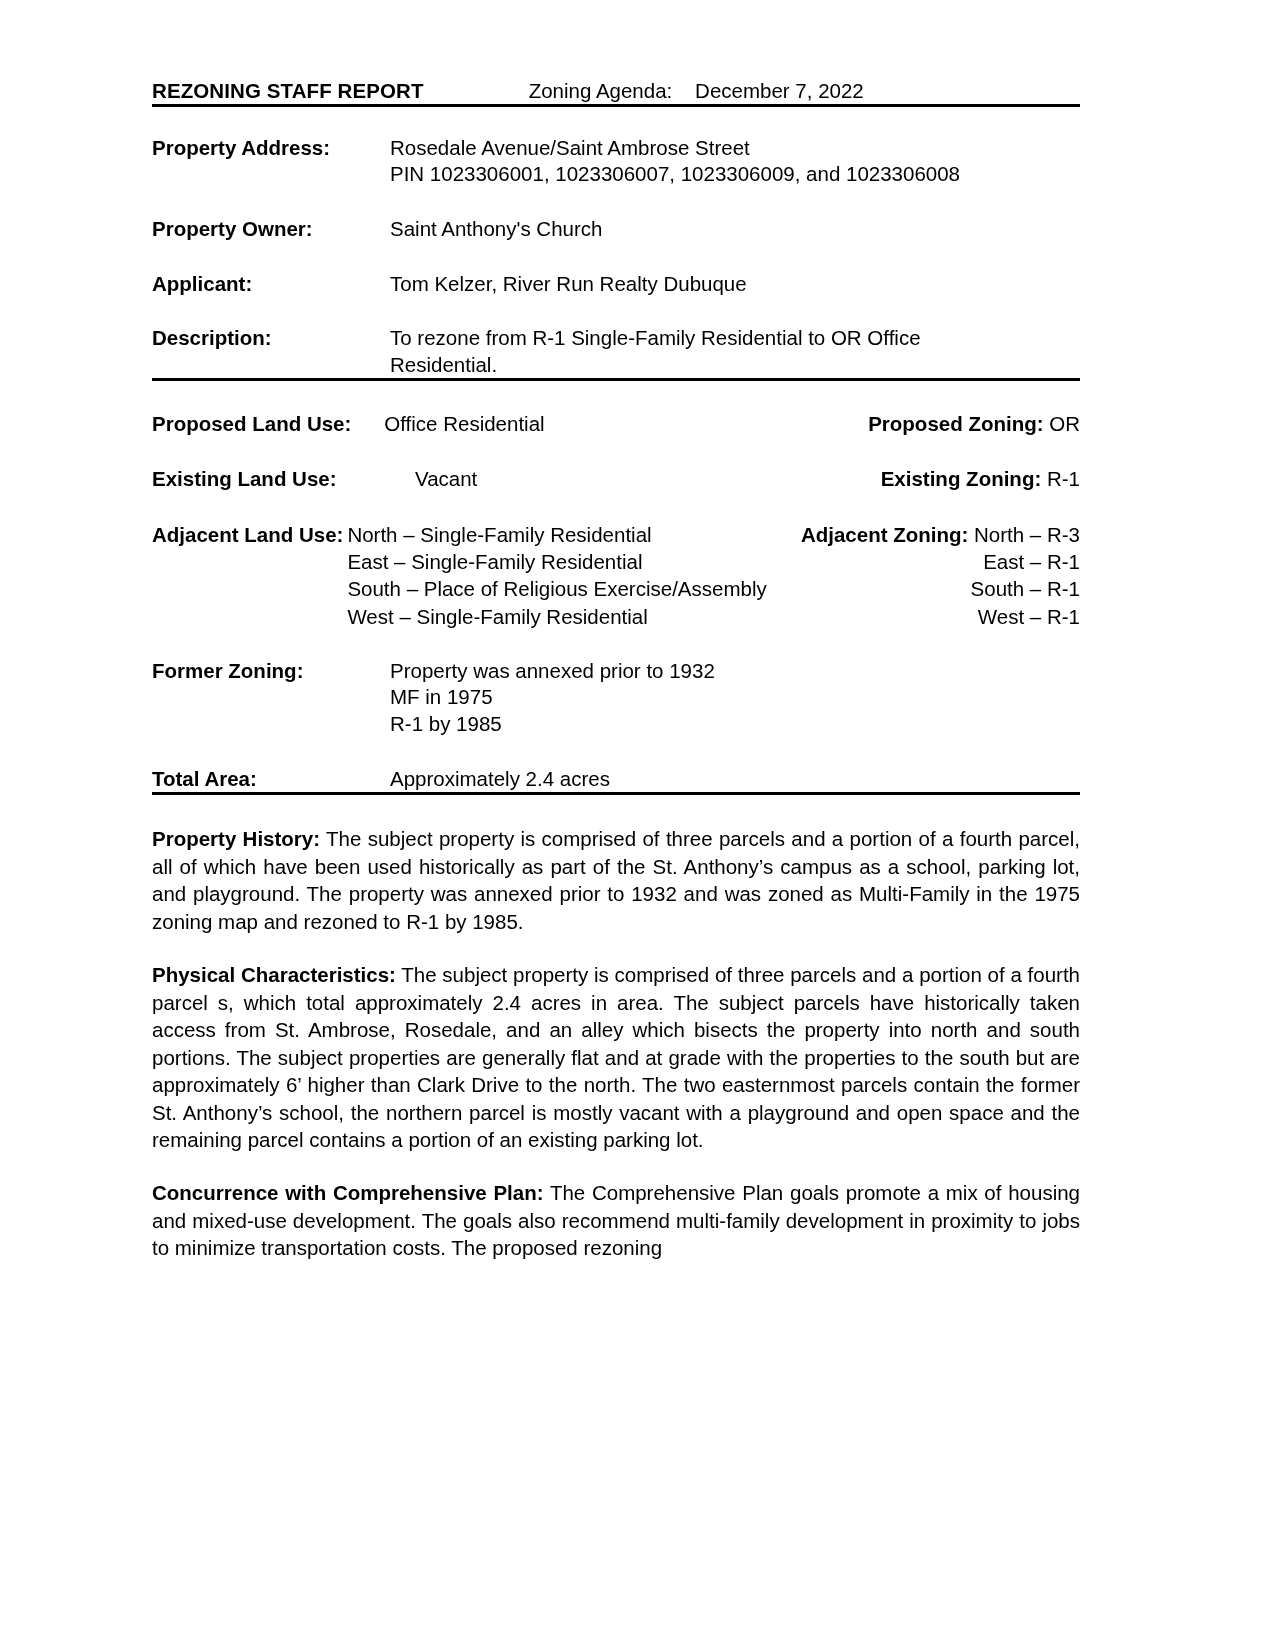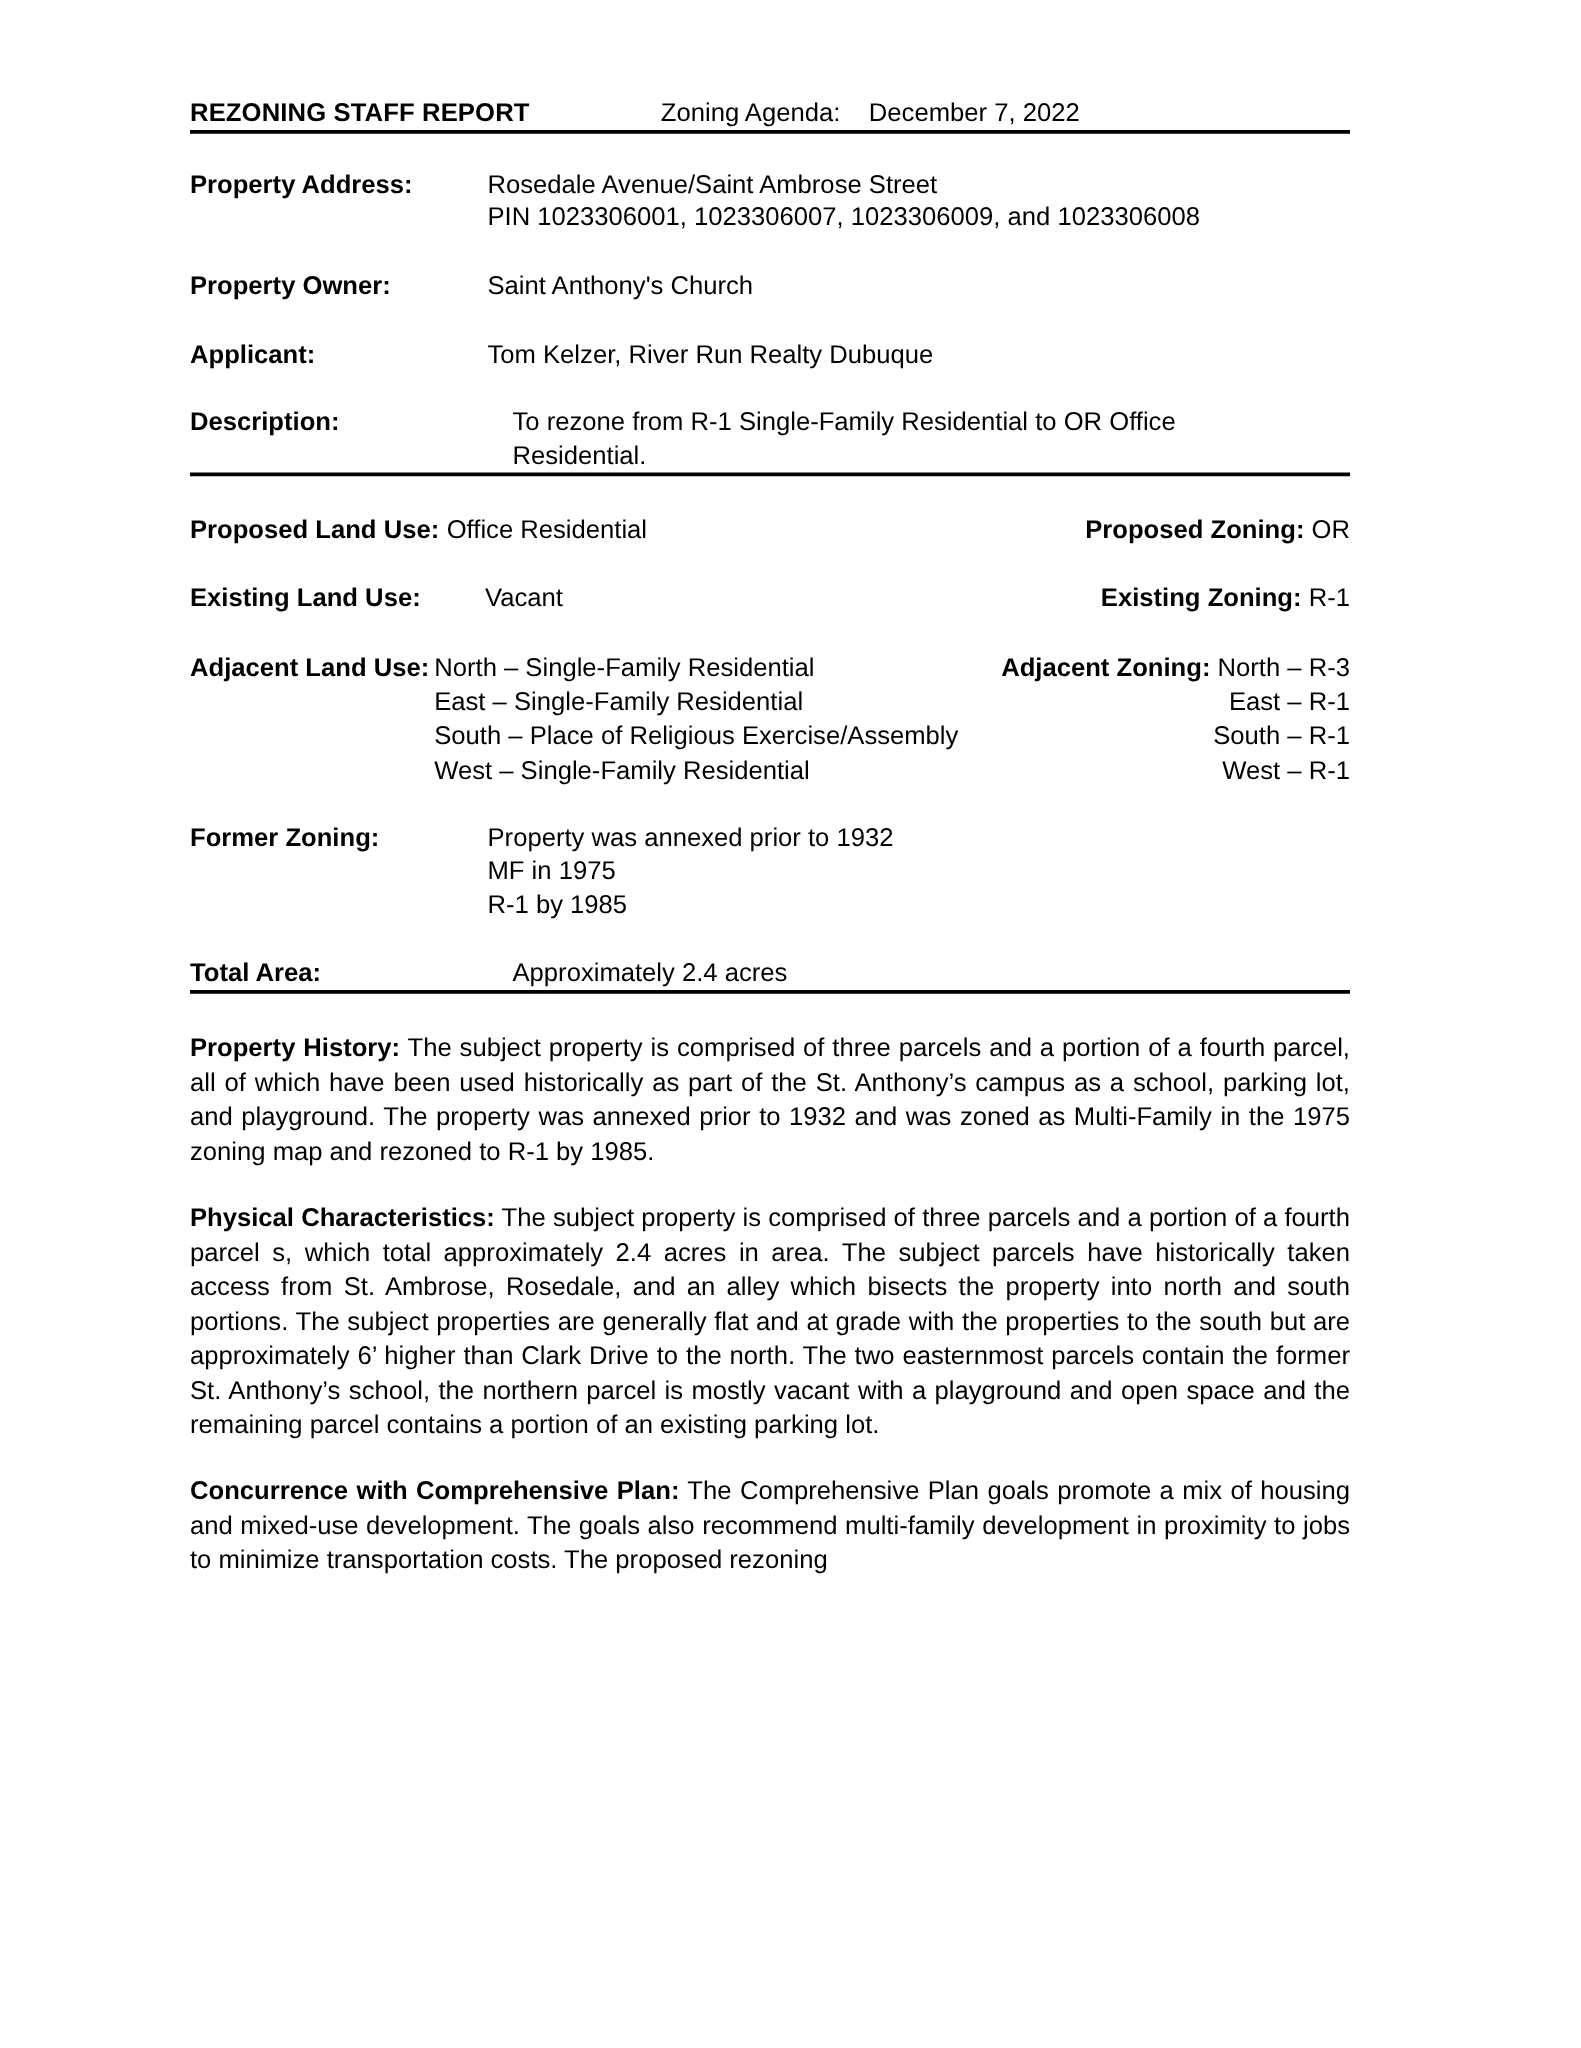--- a/index.html
+++ b/index.html
@@ -62,21 +62,21 @@
 
   
   .field-block { margin-top: 28px; }
   .field-row {
     display: flex;
     align-items: flex-start;
     margin-bottom: 28px;
     font-size: 20.5px;
     line-height: 1.30;
   }
-  .field-row:last-child { margin-bottom: 0; gap: 20px; }
+  .field-row:last-child { margin-bottom: 0; }
   .field-label {
     width: 238px;
     flex: 0 0 238px;
     font-weight: bold;
     white-space: nowrap;
   }
   .field-label .colon { font-weight: bold; }
   .field-value { flex: 1 1 auto; }
   .field-value div { white-space: nowrap; }
 
@@ -85,21 +85,21 @@
   .zrow {
     position: relative;
     display: flex;
     justify-content: space-between;
     align-items: flex-start;
     margin-bottom: 28px;
     font-size: 20.5px;
     line-height: 1.30;
   }
   .zrow:last-child { margin-bottom: 0; }
-  .zleft { display: flex; align-items: center; }
+  .zleft { display: flex; align-items: center; gap: 27px; }
   .zleft-label {
     font-weight: bold;
     white-space: nowrap;
   }
   .zleft-value {
     white-space: nowrap;
     margin-left: 6px;
   }
   .zleft-label.fixed { width: 232px; flex: 0 0 232px; }
   .zleft-value.fixed { margin-left: 4px; }

